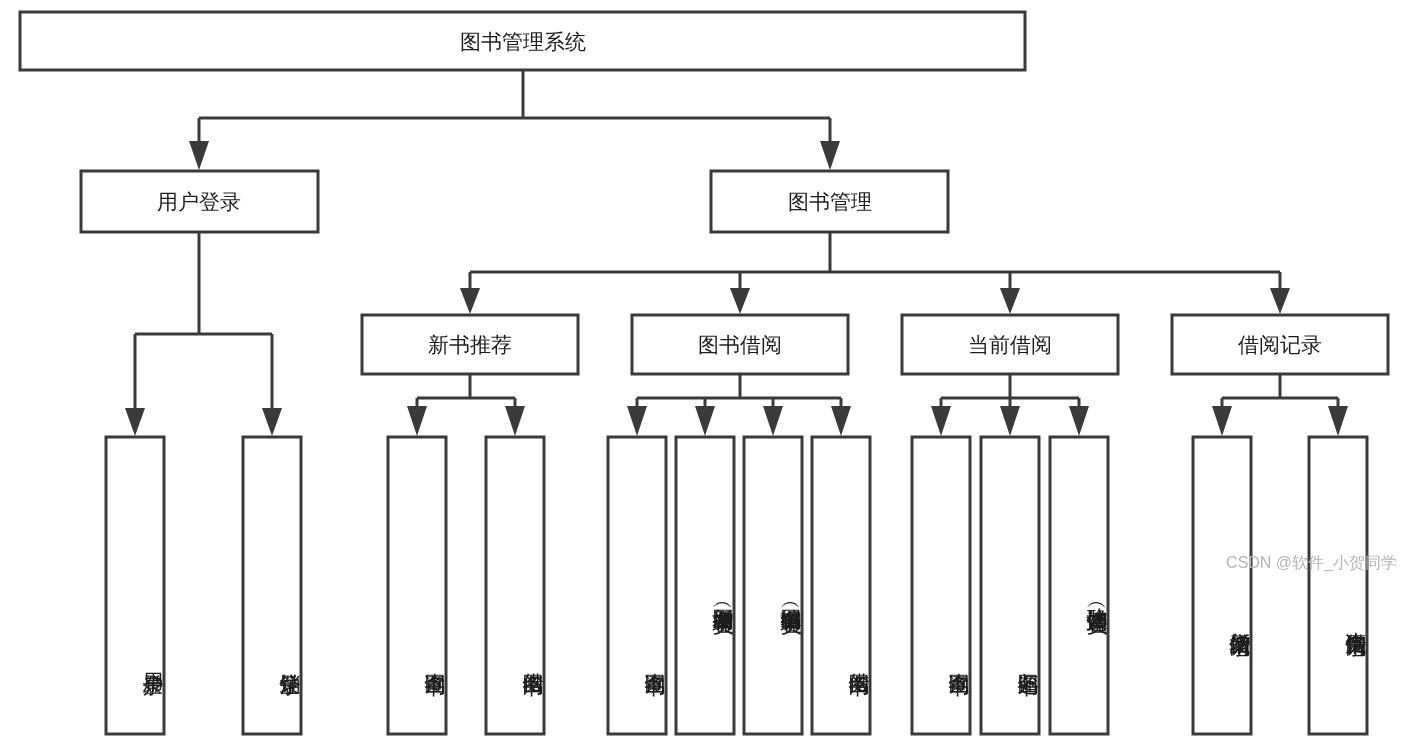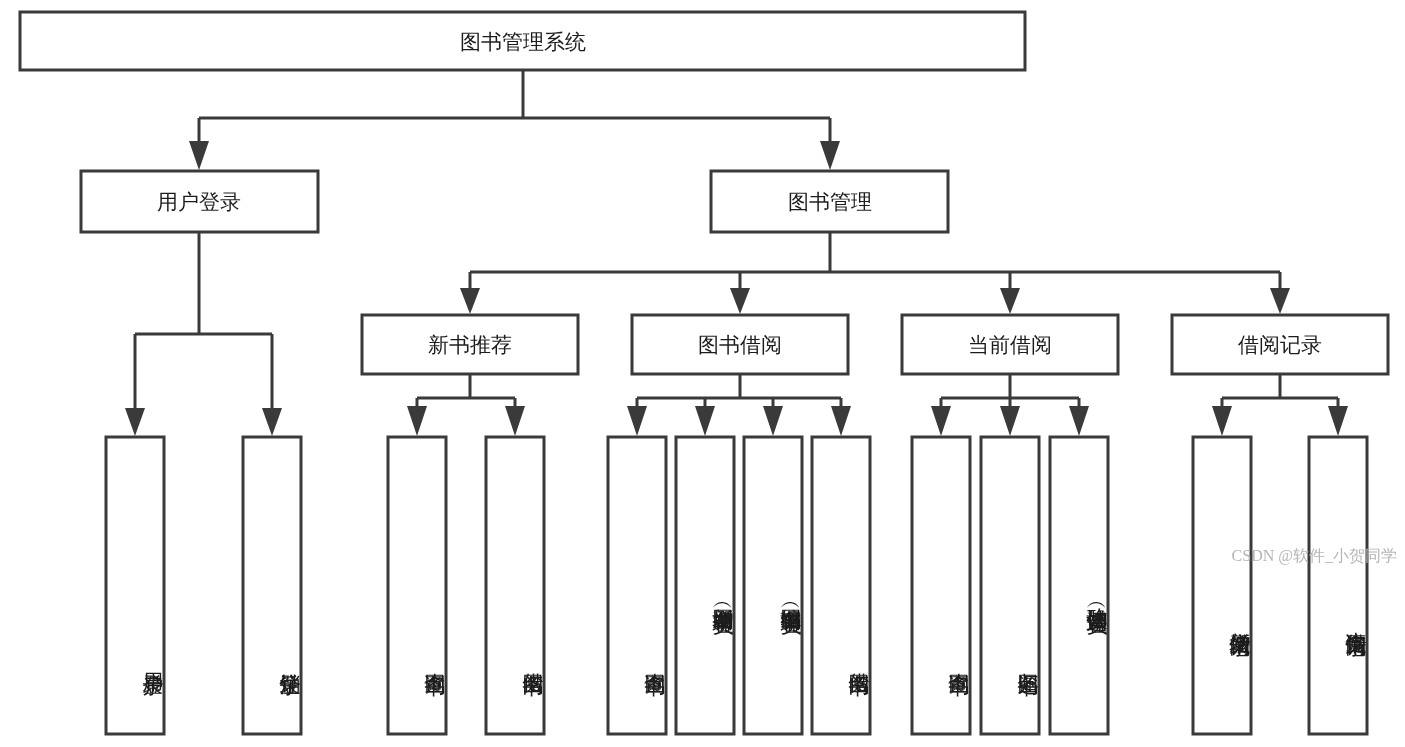--- a/index.html
+++ b/index.html
@@ -65,22 +65,22 @@
     display: flex;
     align-items: flex-start;
     justify-content: center;
     white-space: nowrap;
     pointer-events: none;
     user-select: none;
   }
   .watermark {
     position: absolute;
     right: 8px;
-    bottom: 8px;
-    font-family: Liberation Serif, serif;
+    bottom: 1px;
+    font-family: Liberation Sans, sans-serif;
     font-size: 16px;
     color: #b5b5b5;
     white-space: nowrap;
     user-select: none;
   }
 </style>
 </head>
 <body>
 
 <div id="diagram-root">

